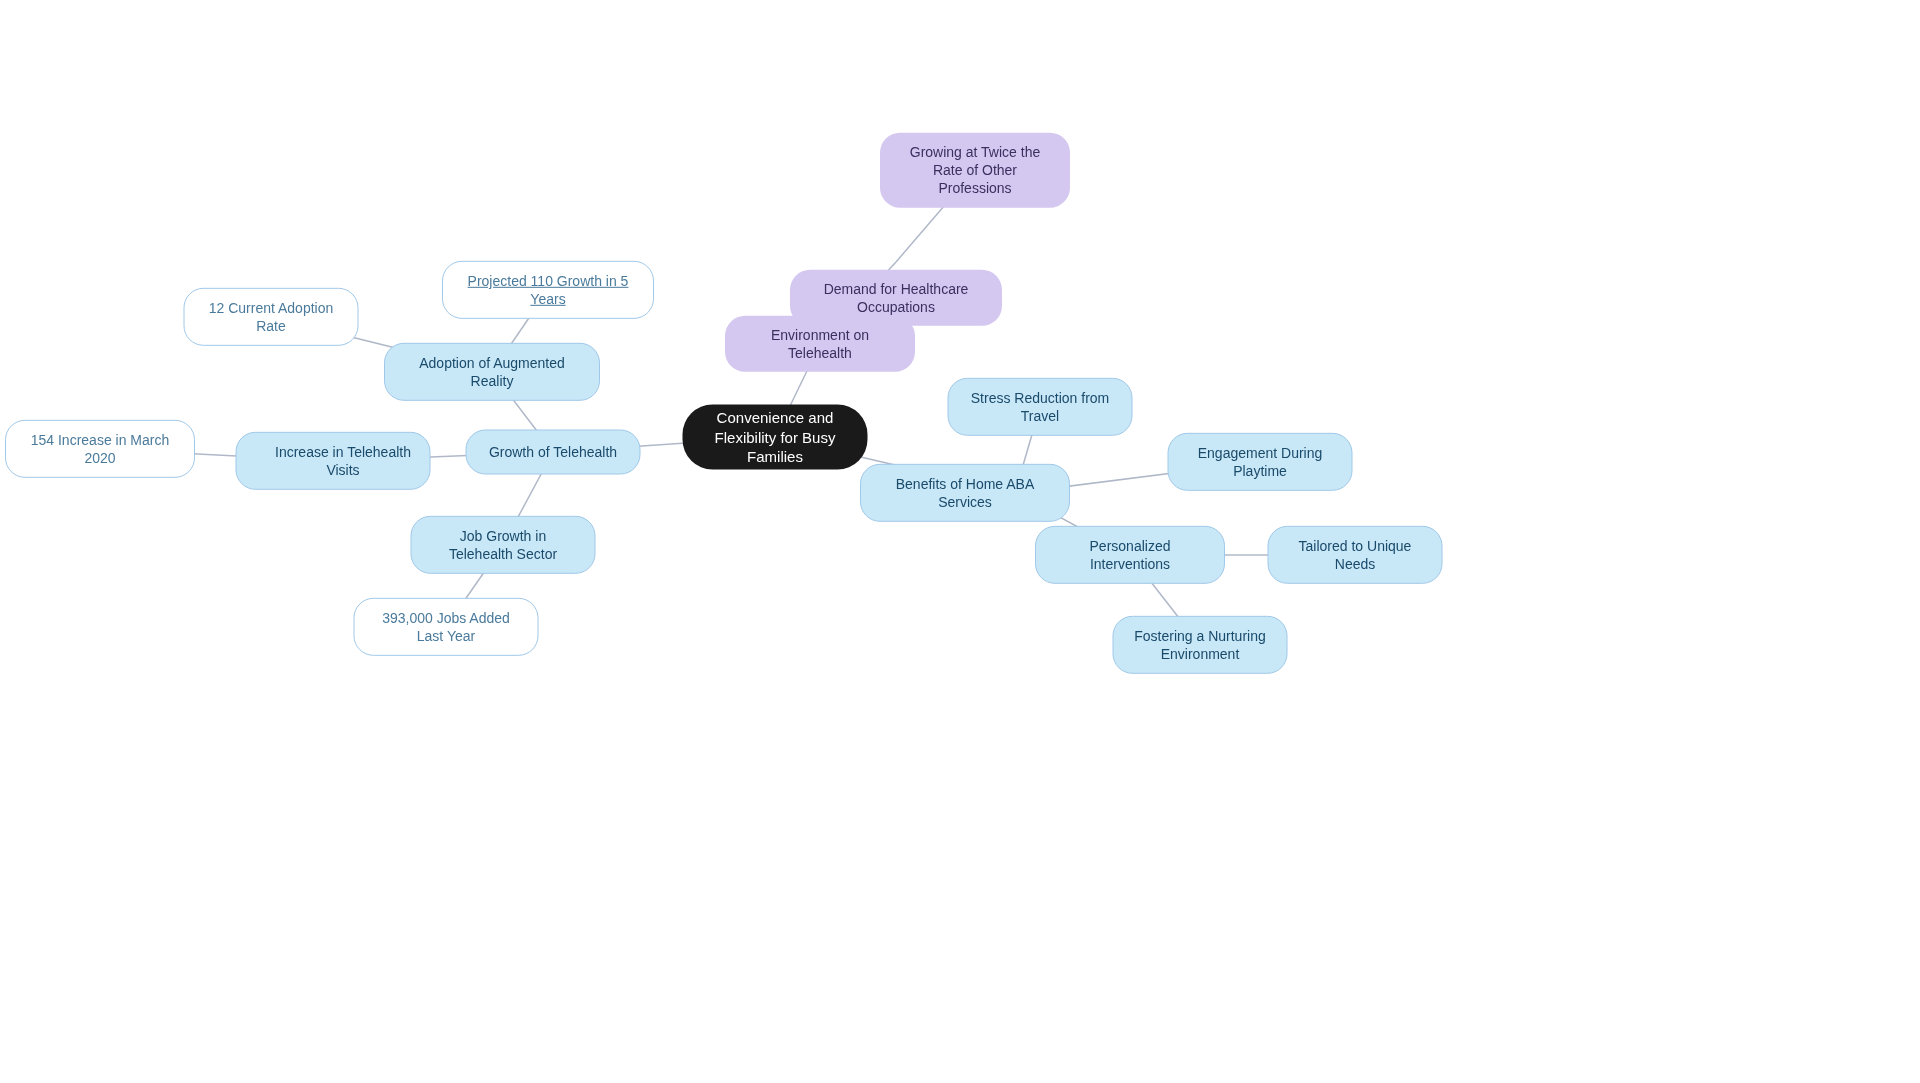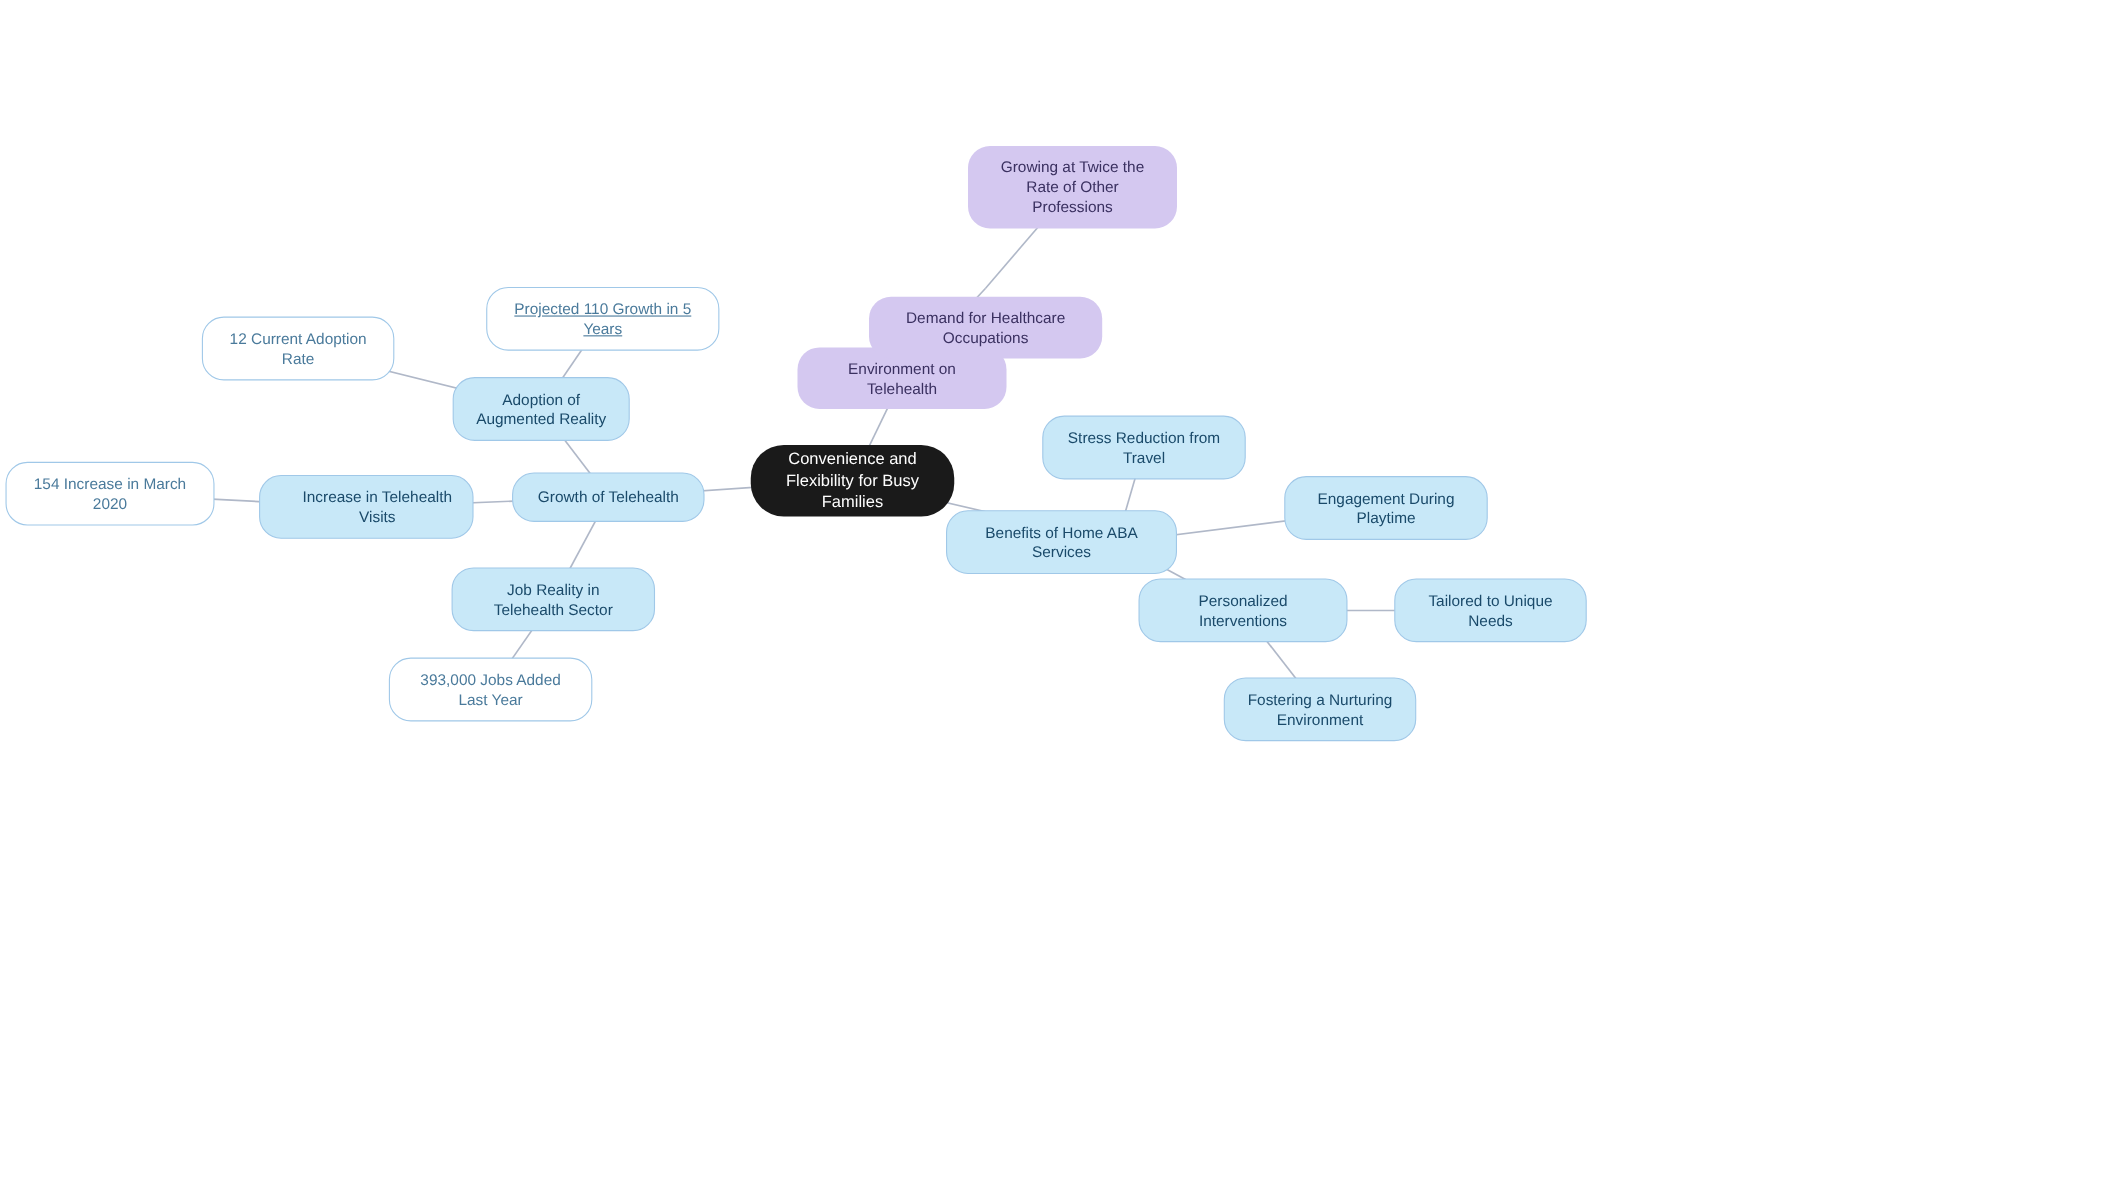--- a/index.html
+++ b/index.html
@@ -102,19 +102,19 @@
 <div class="node node-purple-light" style="left: 820px; top: 344px; width: 190px; min-height: 48px;">Environment on Telehealth</div>
 <div class="node node-purple-light" style="left: 896px; top: 262px; width: 212px; min-height: 55px; margin-top: 36px;">Demand for Healthcare Occupations</div>
 <div class="node node-purple-light" style="left: 975px; top: 170px; width: 190px; min-height: 60px;">Growing at Twice the Rate of Other Professions</div>
 <div class="node node-blue-light" style="left: 965px; top: 493px; width: 210px; min-height: 55px;">Benefits of Home ABA Services</div>
 <div class="node node-blue-light" style="left: 1040px; top: 407px; width: 185px; min-height: 45px;">Stress Reduction from Travel</div>
 <div class="node node-blue-light" style="left: 1260px; top: 462px; width: 185px; min-height: 45px;">Engagement During Playtime</div>
 <div class="node node-blue-light" style="left: 1130px; top: 555px; width: 190px; min-height: 45px;">Personalized Interventions</div>
 <div class="node node-blue-light" style="left: 1355px; top: 555px; width: 175px; min-height: 45px;">Tailored to Unique Needs</div>
 <div class="node node-blue-light" style="left: 1200px; top: 645px; width: 175px; min-height: 55px;">Fostering a Nurturing Environment</div>
 <div class="node node-blue-light" style="left: 553px; top: 452px; width: 175px; min-height: 45px;">Growth of Telehealth</div>
-<div class="node node-blue-light" style="left: 492px; top: 372px; width: 161px; min-height: 45px;">Adoption of Augmented Reality</div>
+<div class="node node-blue-light" style="left: 492px; top: 372px; width: 216px; min-height: 45px;">Adoption of Augmented Reality</div>
 <div class="node node-blue-light" style="left: 333px; top: 461px; width: 195px; min-height: 45px; padding-left: 36px;">Increase in Telehealth Visits</div>
-<div class="node node-blue-light" style="left: 503px; top: 545px; width: 185px; min-height: 55px;">Job Reality in Telehealth Sector</div>
+<div class="node node-blue-light" style="left: 503px; top: 545px; width: 185px; min-height: 55px;">Job Growth in Telehealth Sector</div>
 <div class="node node-blue-outline" style="left: 548px; top: 290px; width: 212px; min-height: 45px; text-decoration: underline;">Projected 110 Growth in 5 Years</div>
 <div class="node node-blue-outline" style="left: 271px; top: 317px; width: 175px; min-height: 45px;">12 Current Adoption Rate</div>
 <div class="node node-blue-outline" style="left: 100px; top: 449px; width: 190px; min-height: 45px;">154 Increase in March 2020</div>
 <div class="node node-blue-outline" style="left: 446px; top: 627px; width: 185px; min-height: 45px;">393,000 Jobs Added Last Year</div>
 
 </body></html>

